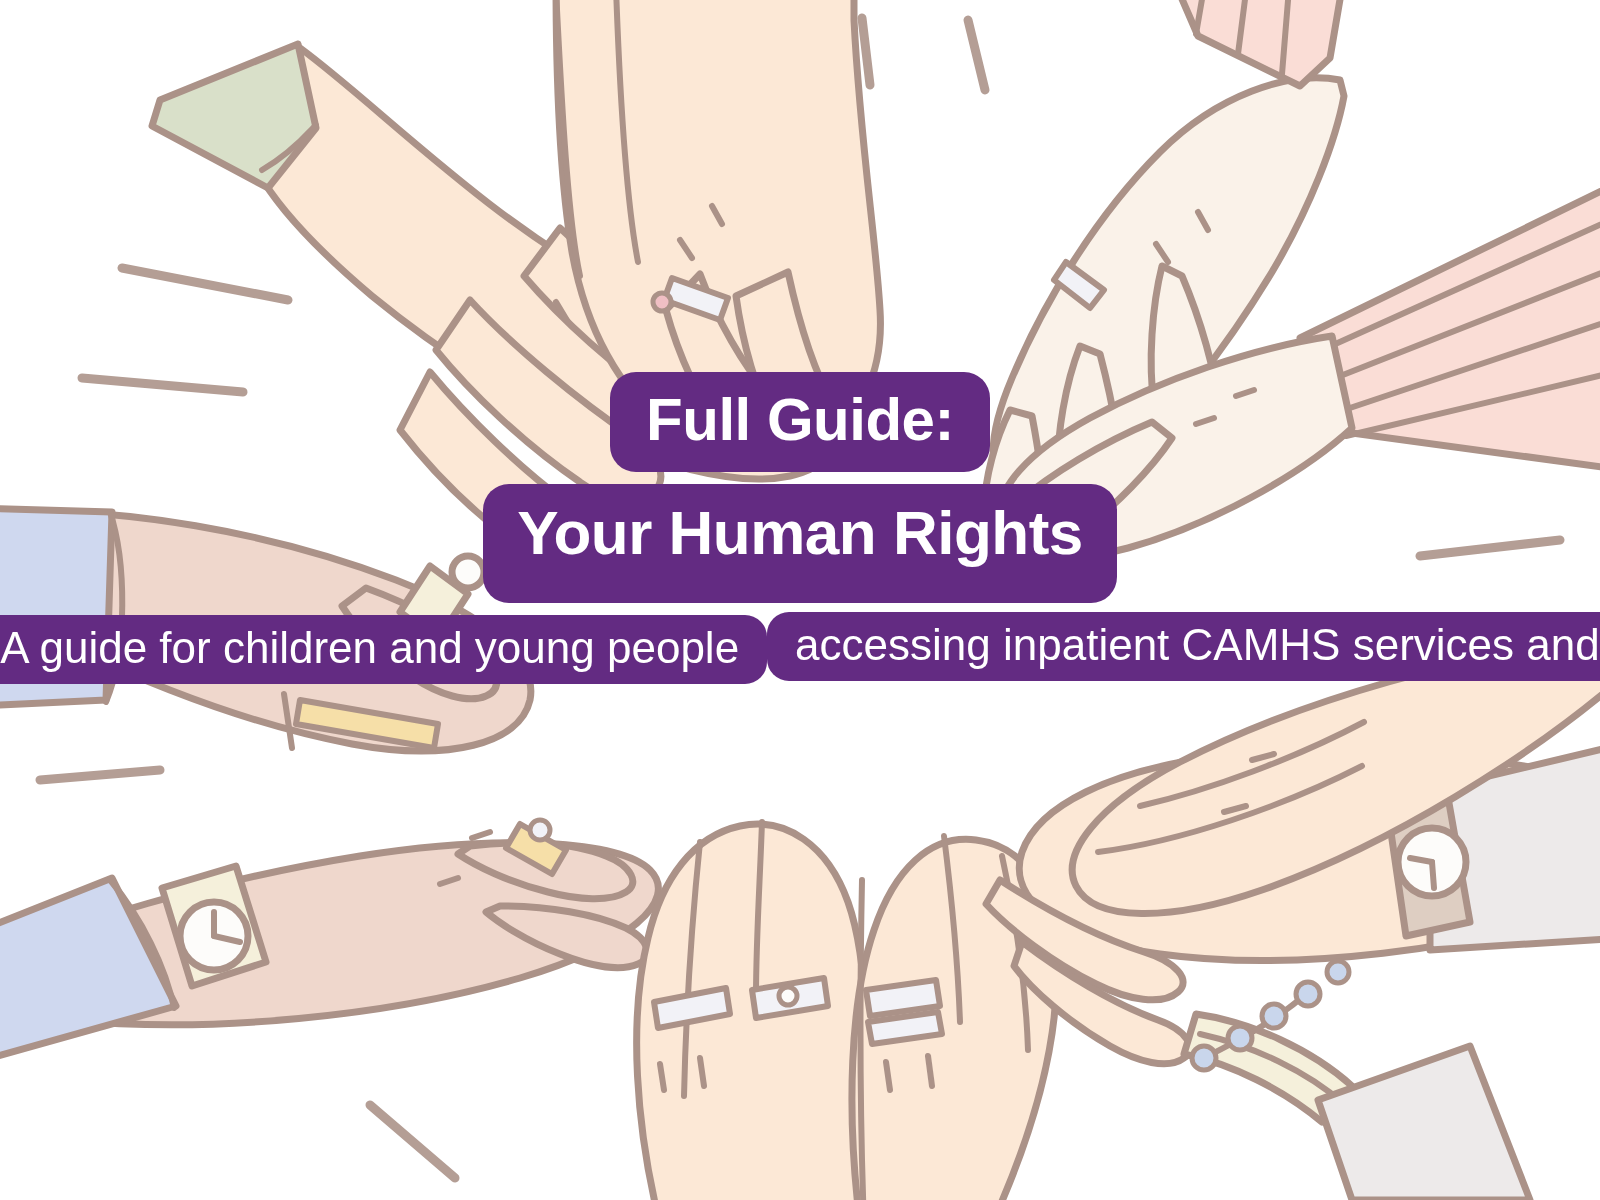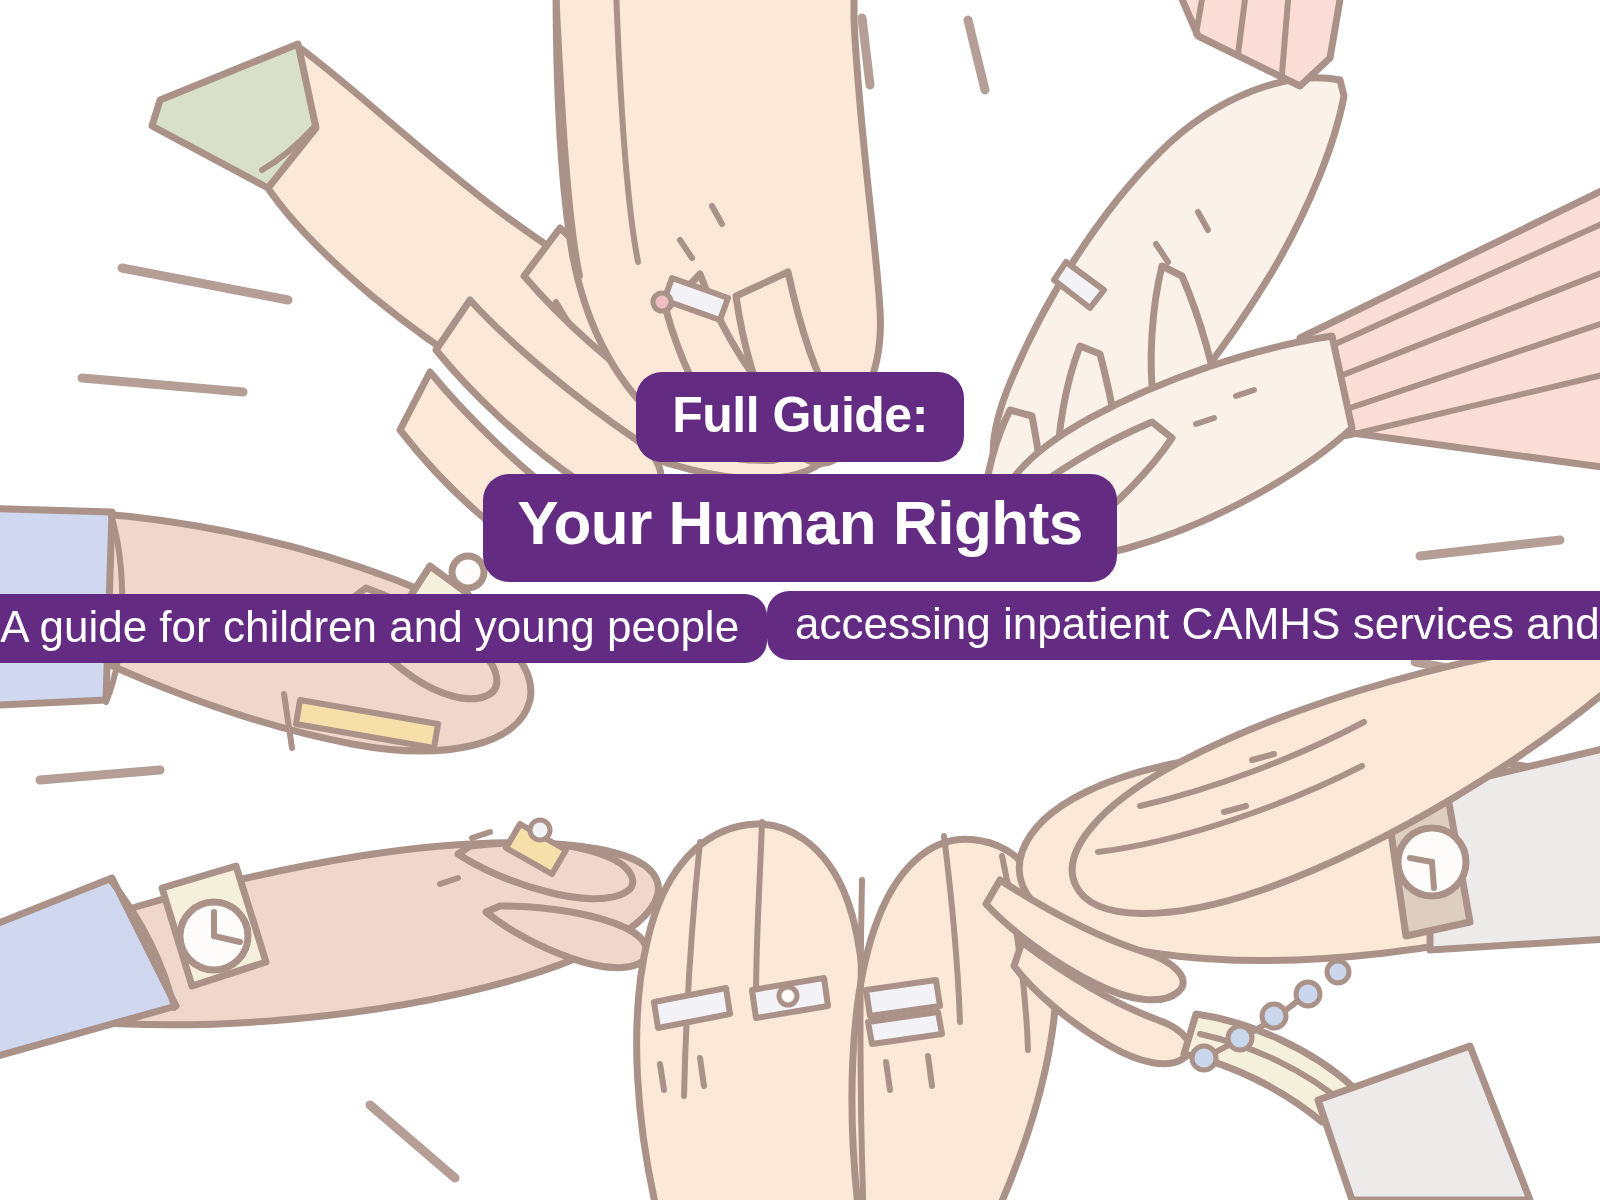--- a/index.html
+++ b/index.html
@@ -37,30 +37,30 @@
     display: inline-block;
     background: #632B82;
     color: #FFFFFF;
     font-weight: bold;
     letter-spacing: -0.5px;
     border-radius: 26px;
     text-align: center;
     white-space: nowrap;
   }
   .title-1 {
-    font-size: 50px;
+    font-size: 60px;
     line-height: 1;
     padding: 18px 36px 22px 36px;
     border-radius: 26px;
     margin-bottom: 12px;
   }
   .title-2 {
     font-size: 62px;
     line-height: 1;
-    padding: 18px 34px 28px 34px;
+    padding: 18px 34px 39px 34px;
     border-radius: 26px;
     margin-bottom: 12px;
   }
   .sub-wrap {
     display: flex;
     flex-direction: row;
     align-items: center;
   }
   .sub-line {
     display: inline-block;

